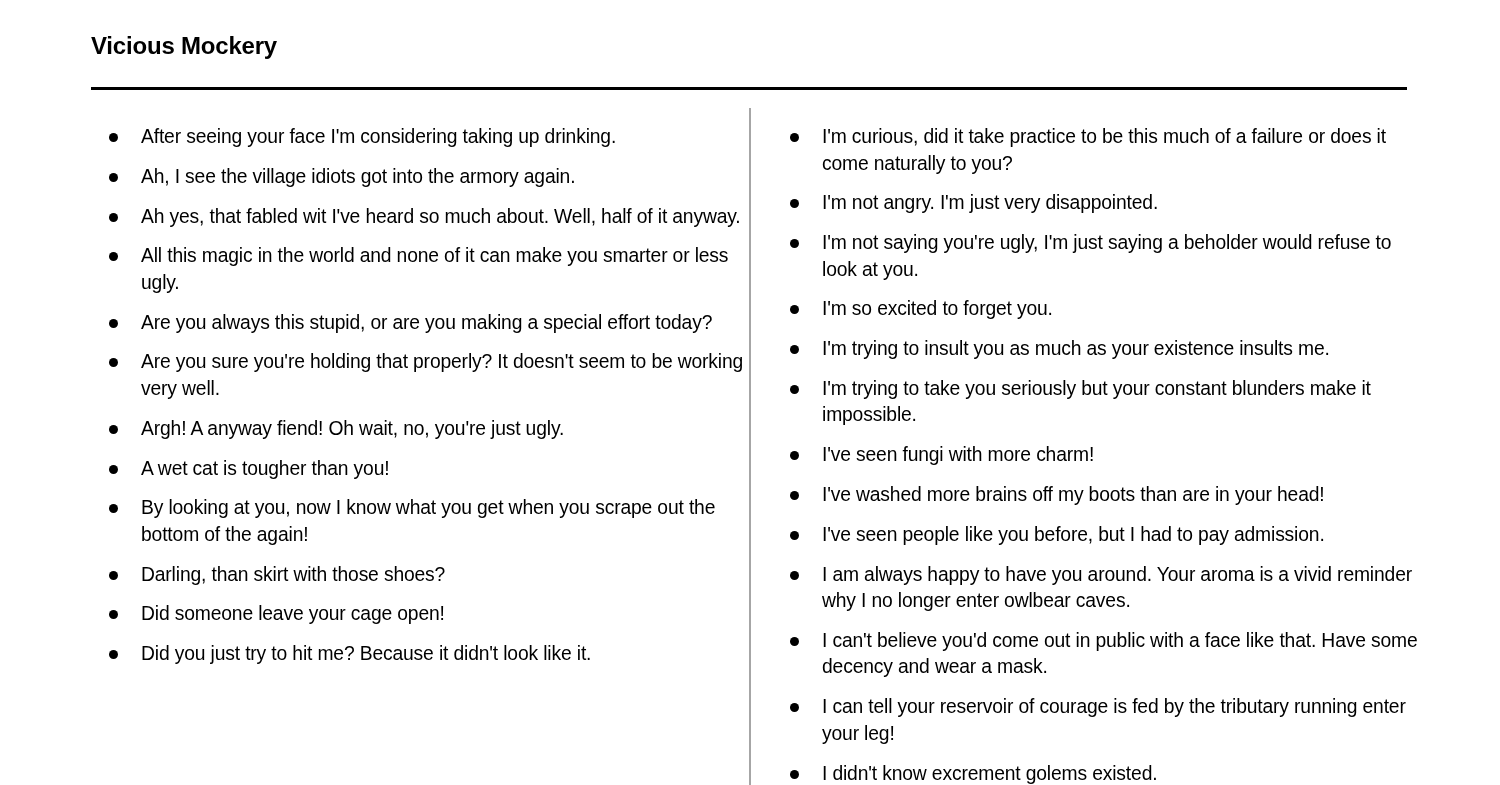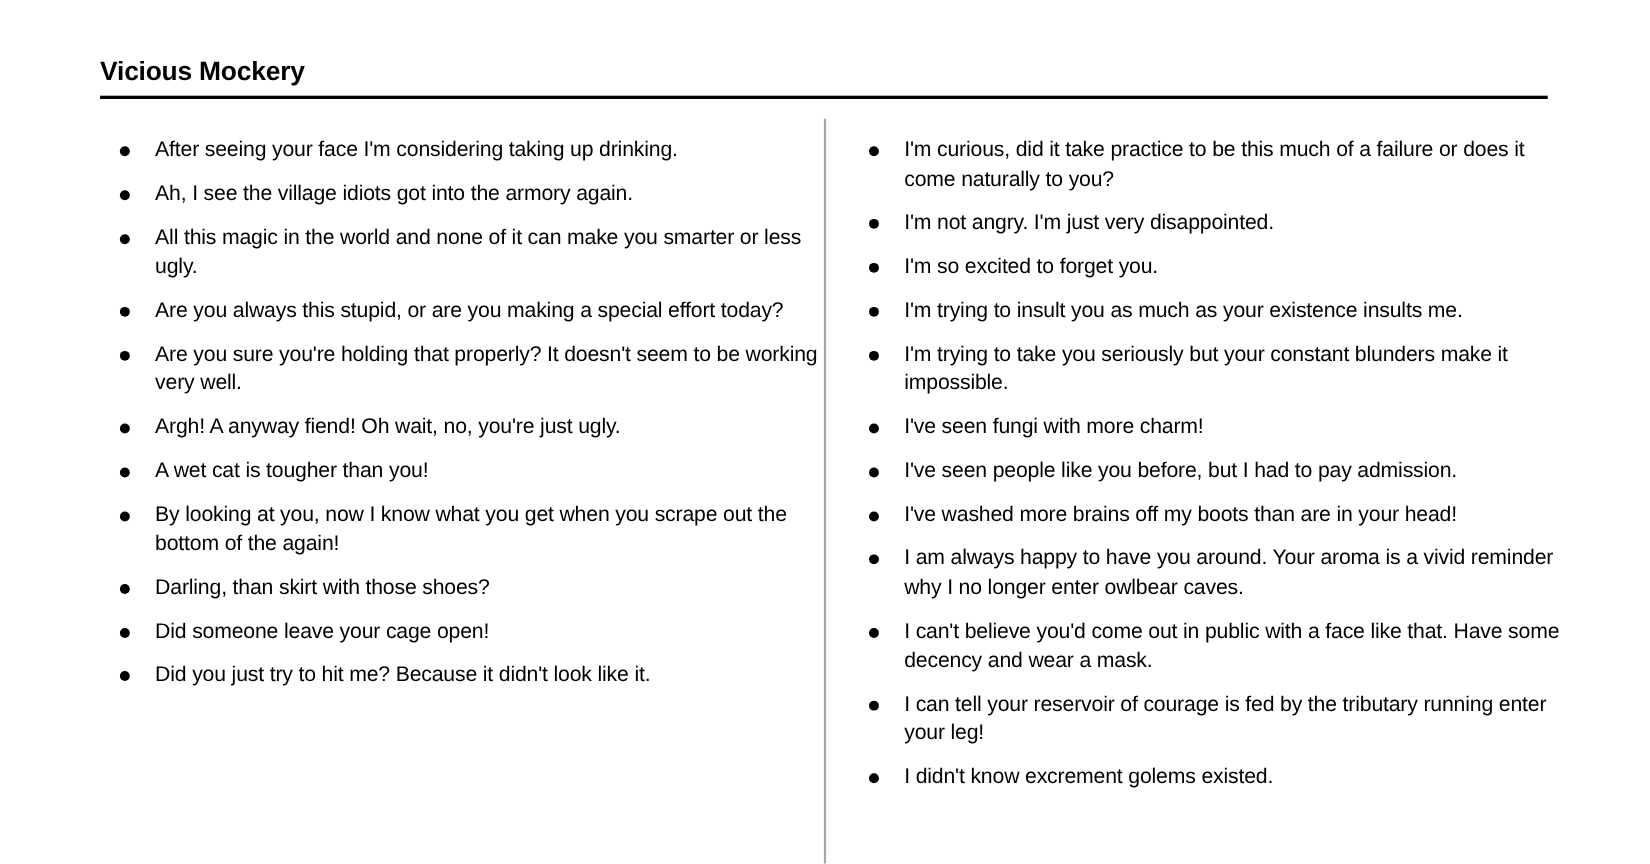--- a/index.html
+++ b/index.html
@@ -11,21 +11,21 @@
       width: 1500px;
       height: 785px;
       overflow: hidden;
       position: relative;
       font-family: "Liberation Sans", "DejaVu Sans", sans-serif;
       color: #000000;
     }
     .page-title {
       position: absolute;
       left: 91px;
-      top: 50px;
+      top: 30px;
       font-size: 24px;
       font-weight: bold;
       line-height: 32px;
       letter-spacing: -0.2px;
       margin: 0;
     }
     .title-rule {
       position: absolute;
       left: 91px;
       top: 87px;
@@ -87,20 +87,24 @@
   <li class="item">
       <span class="bullet"></span>
       <span class="item-text">After seeing your face I'm considering taking up drinking.</span>
     </li>
   <li class="item">
       <span class="bullet"></span>
       <span class="item-text">Ah, I see the village idiots got into the armory again.</span>
     </li>
   <li class="item">
       <span class="bullet"></span>
+      <span class="item-text">Ah yes, that fabled wit I've heard so much about. Well, half of it anyway.</span>
+    </li>
+  <li class="item">
+      <span class="bullet"></span>
       <span class="item-text">All this magic in the world and none of it can make you smarter or less ugly.</span>
     </li>
   <li class="item">
       <span class="bullet"></span>
       <span class="item-text">Are you always this stupid, or are you making a special effort today?</span>
     </li>
   <li class="item">
       <span class="bullet"></span>
       <span class="item-text">Are you sure you're holding that properly? It doesn't seem to be working very well.</span>
     </li>
@@ -136,41 +140,45 @@
   <li class="item">
       <span class="bullet"></span>
       <span class="item-text">I'm curious, did it take practice to be this much of a failure or does it come naturally to you?</span>
     </li>
   <li class="item">
       <span class="bullet"></span>
       <span class="item-text">I'm not angry. I'm just very disappointed.</span>
     </li>
   <li class="item">
       <span class="bullet"></span>
+      <span class="item-text">I'm not saying you're ugly, I'm just saying a beholder would refuse to look at you.</span>
+    </li>
+  <li class="item">
+      <span class="bullet"></span>
       <span class="item-text">I'm so excited to forget you.</span>
     </li>
   <li class="item">
       <span class="bullet"></span>
       <span class="item-text">I'm trying to insult you as much as your existence insults me.</span>
     </li>
   <li class="item">
       <span class="bullet"></span>
       <span class="item-text">I'm trying to take you seriously but your constant blunders make it impossible.</span>
     </li>
   <li class="item">
       <span class="bullet"></span>
       <span class="item-text">I've seen fungi with more charm!</span>
     </li>
   <li class="item">
       <span class="bullet"></span>
-      <span class="item-text">I've seen people like you before, but I had to pay admission.</span>
+      <span class="item-text">I've washed more brains off my boots than are in your head!</span>
     </li>
   <li class="item">
       <span class="bullet"></span>
-      <span class="item-text">I've washed more brains off my boots than are in your head!</span>
+      <span class="item-text">I've seen people like you before, but I had to pay admission.</span>
     </li>
   <li class="item">
       <span class="bullet"></span>
       <span class="item-text">I am always happy to have you around. Your aroma is a vivid reminder why I no longer enter owlbear caves.</span>
     </li>
   <li class="item">
       <span class="bullet"></span>
       <span class="item-text">I can't believe you'd come out in public with a face like that. Have some decency and wear a mask.</span>
     </li>
   <li class="item">

